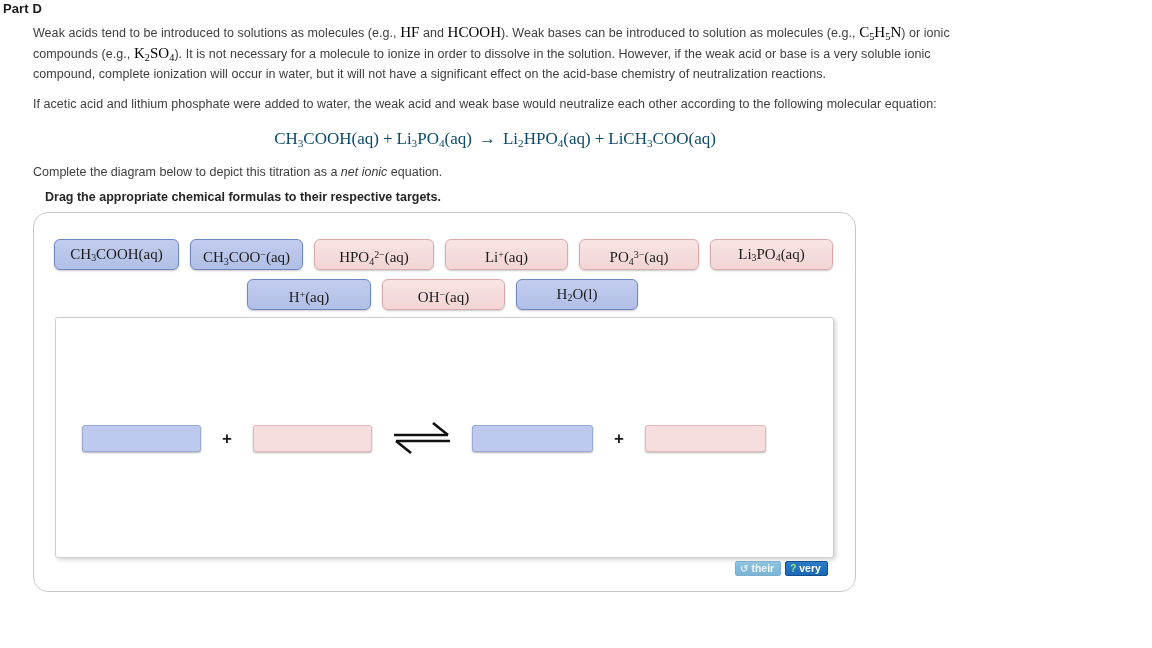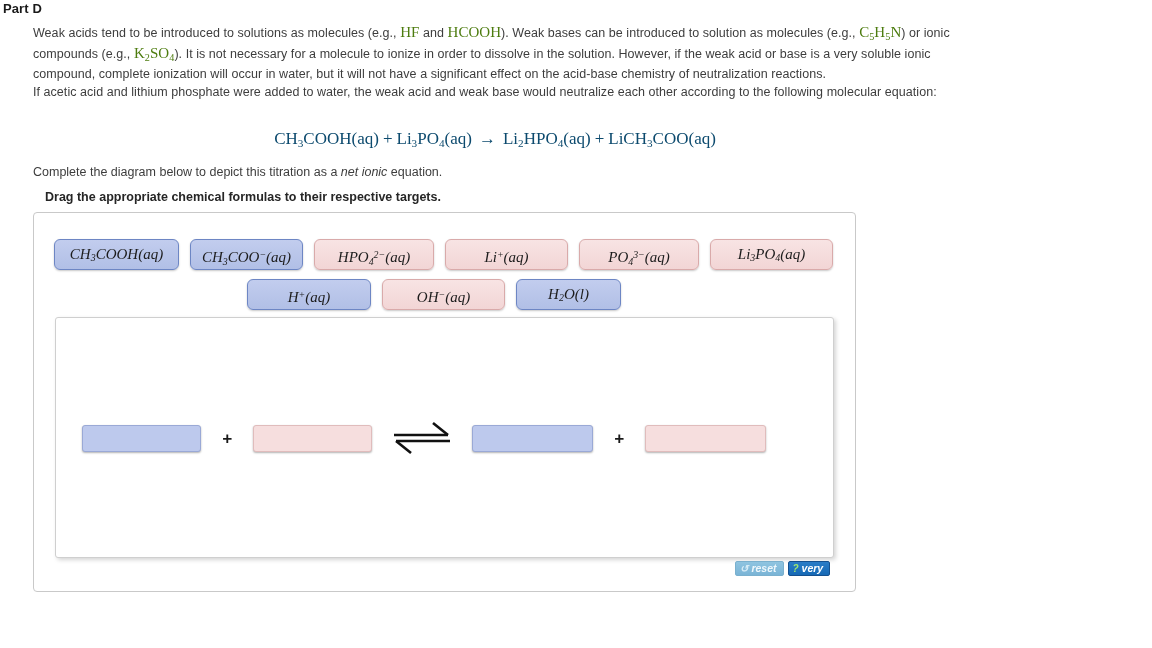--- a/index.html
+++ b/index.html
@@ -34,39 +34,39 @@
     width: 930px;
   }
 
   p.para {
     margin: 0;
     font-size: 12.5px;
     line-height: 17.5px;
     color: #3d3d3d;
     letter-spacing: 0.05px;
   }
-  p.para + p.para { }
+  p.para + p.para { margin-top: 12px; }
 
   .instruct {
     margin: 0;
     font-size: 12.5px;
     line-height: 17.5px;
     color: #3d3d3d;
   }
   .instruct.strong {
     font-weight: bold;
     color: #262626;
     padding-left: 12px;
   }
 
   
   .chem {
     font-family: "Liberation Serif", serif;
     font-size: 15px;
-    color: #4d7c0f;
+    color: #000000;
     white-space: nowrap;
   }
   .chem sub {
     font-size: 0.68em;
     vertical-align: -0.26em;
   }
 
   
   .equation-line {
     position: absolute;
@@ -84,24 +84,23 @@
   .equation-line .arrow { padding: 0 7px; font-size: 17px; }
 
   
   .activity-panel {
     position: absolute;
     left: 33px;
     top: 212px;
     width: 823px;
     height: 380px;
     border: 1px solid #c9c9c9;
-    border-radius: 4px;
+    border-radius: 15px;
     background: #ffffff;
     box-sizing: border-box;
-    font-style: italic;
   }
 
   
   .palette {
     position: absolute;
     left: 0;
     top: 0;
     width: 823px;
   }
   .tile-row {
@@ -148,21 +147,21 @@
 
   
   .w-ch3cooh  { width: 125px; }
   .w-ch3coo   { width: 113px; }
   .w-hpo4     { width: 120px; }
   .w-li       { width: 123px; }
   .w-po4      { width: 120px; }
   .w-li3po4   { width: 123px; }
   .w-oh       { width: 123px; }
   .w-h        { width: 124px; }
-  .w-h2o      { width: 105px; }
+  .w-h2o      { width: 122px; }
 
   
   .drop-canvas {
     position: absolute;
     left: 21px;
     top: 104px;
     width: 779px;
     height: 241px;
     background: #ffffff;
     border: 1px solid #cfcfcf;
@@ -321,21 +320,21 @@
 
       <span class="plus">+</span>
 
       <div class="slot pink wide"></div>
     </div>
   </div>
 
   <div class="tool-buttons">
     <div class="btn reset">
       <span class="glyph">↺</span>
-      <span>reset</span>
+      <span>their</span>
     </div>
     <div class="btn help">
       <span class="glyph">?</span>
       <span>very</span>
     </div>
   </div>
 
 </div>
 
 </body></html>

